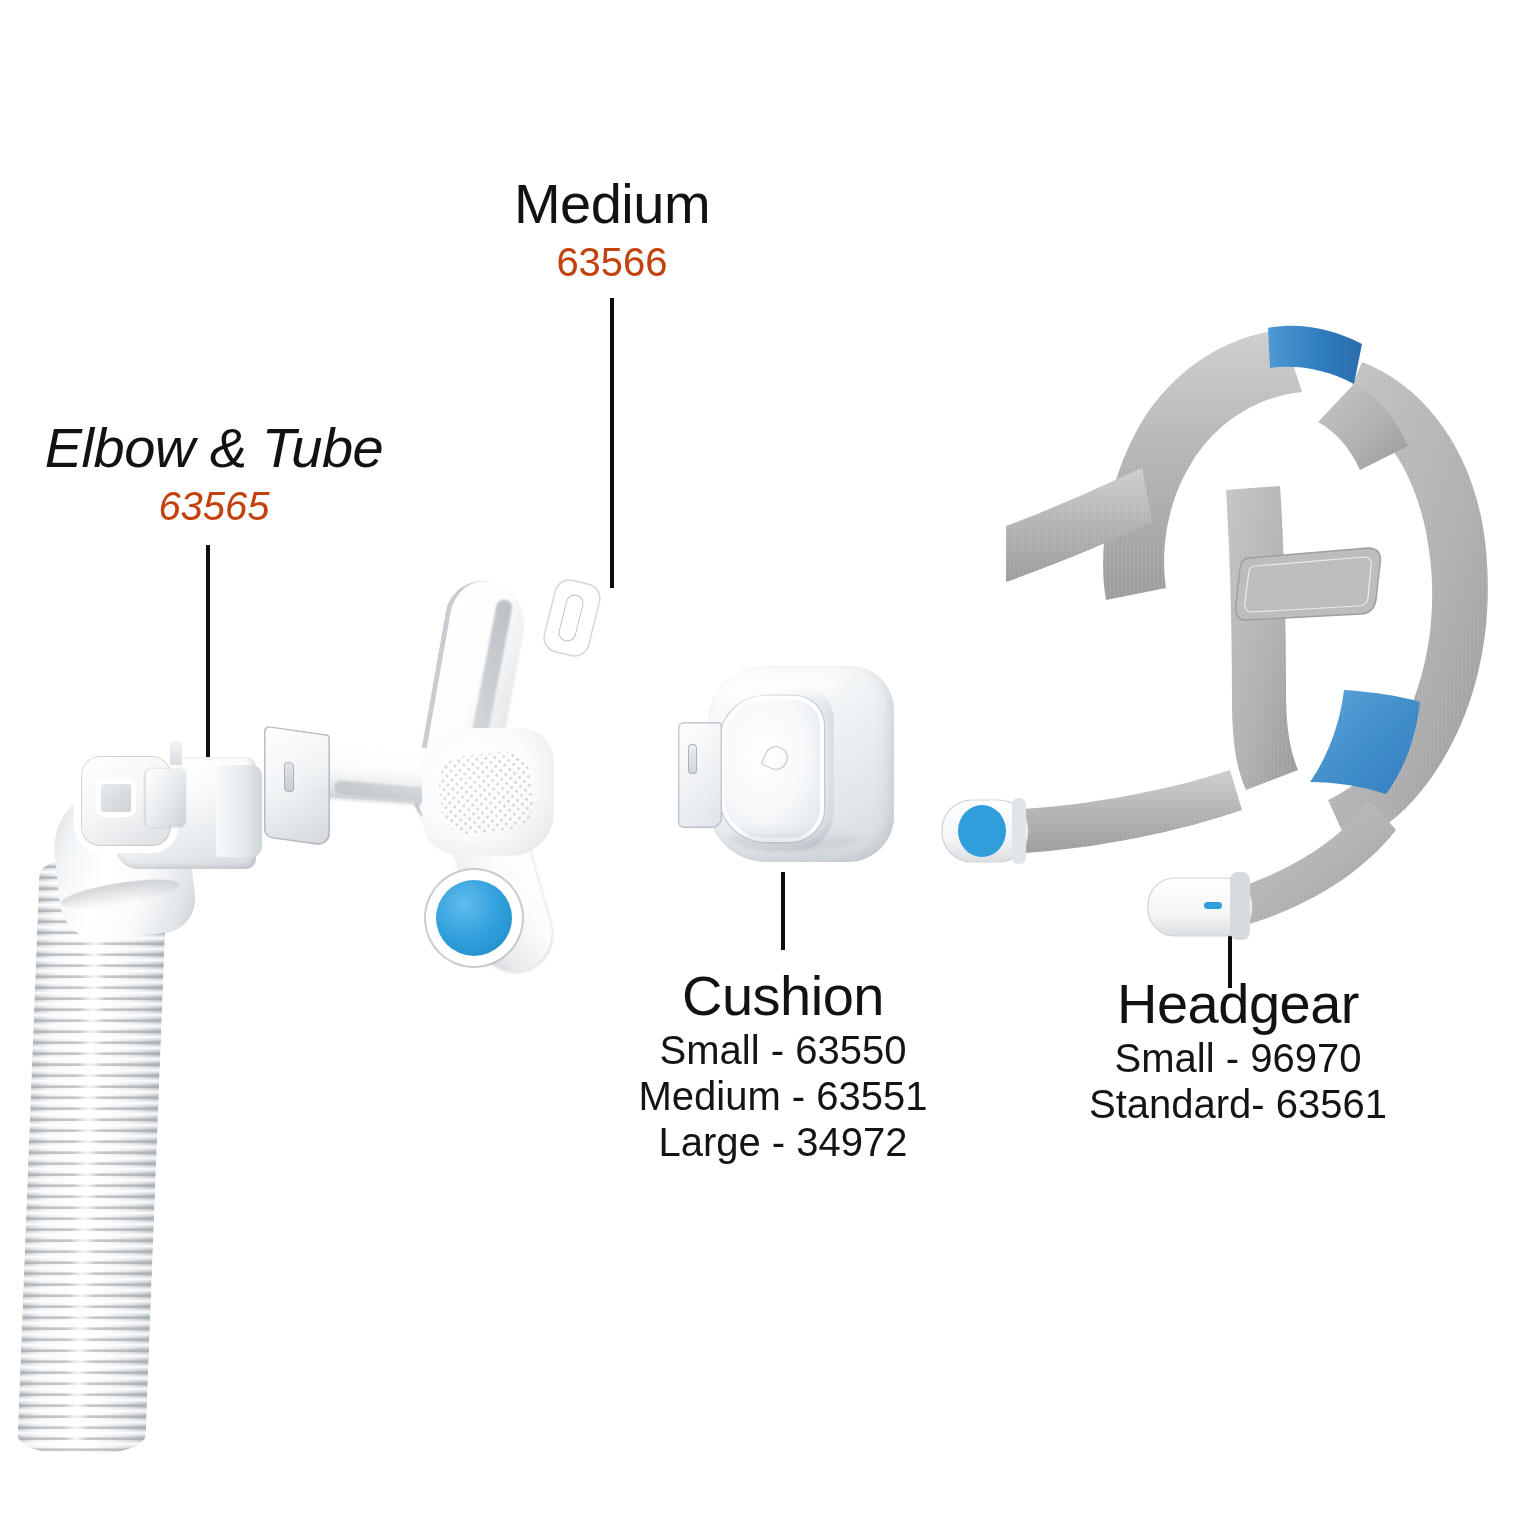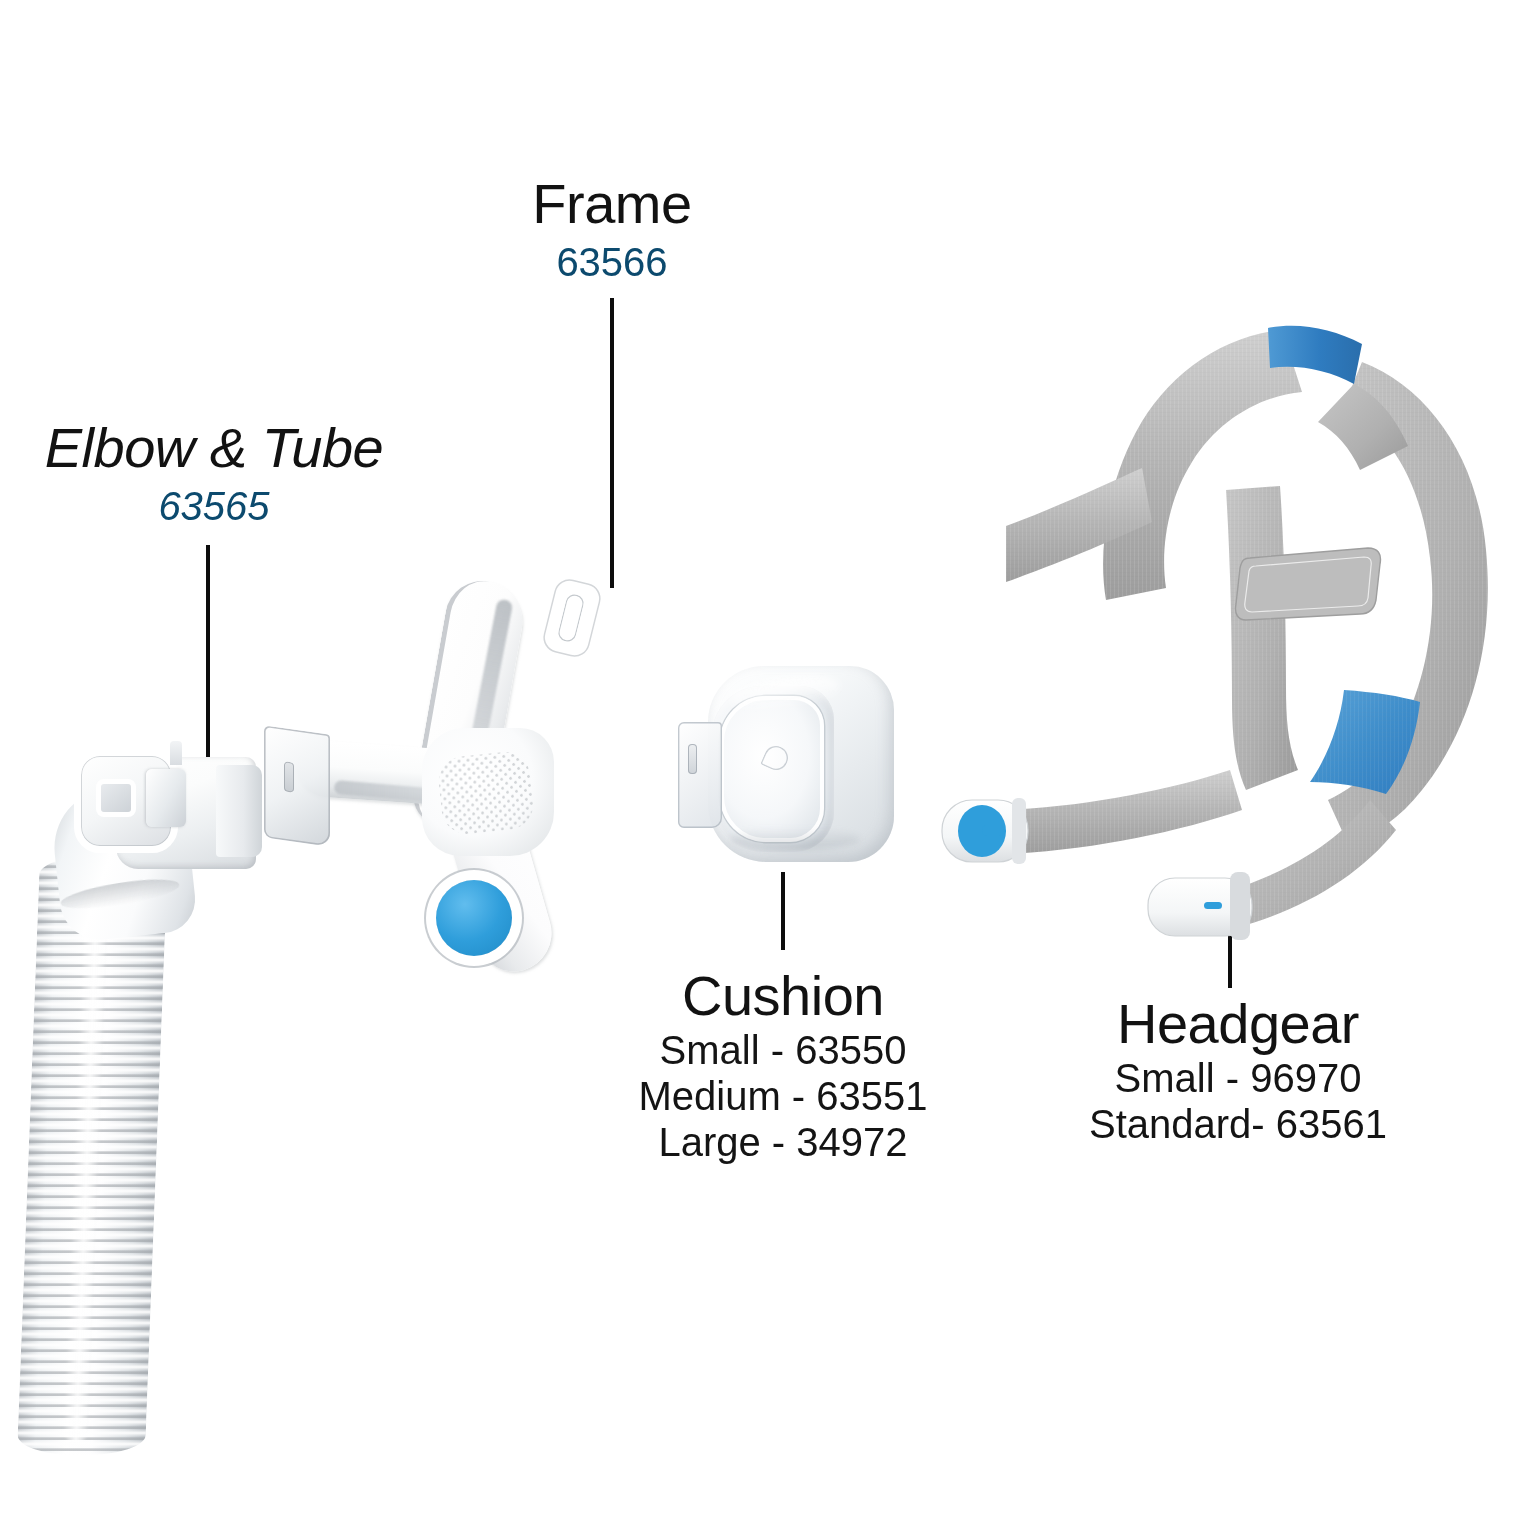--- a/index.html
+++ b/index.html
@@ -29,21 +29,21 @@
   }
   .callout .title {
     font-size: 56px;
     font-weight: 400;
     letter-spacing: -0.5px;
     color: #121212;
   }
   .callout .code {
     font-size: 40px;
     font-weight: 400;
-    color: #0c4a6e;
+    color: #c2410c;
     margin-top: 10px;
   }
   .callout .sizes {
     margin-top: 6px;
   }
   .callout .sizes div {
     font-size: 40px;
     font-weight: 400;
     color: #141414;
     margin-top: 6px;
@@ -488,21 +488,21 @@
     <div class="tube-bend-ring"></div>
     <div class="elbow-housing"></div>
     <div class="elbow-side"></div>
     <div class="elbow-front"></div>
     <div class="elbow-port"></div>
     <div class="elbow-clip"></div>
     <div class="elbow-tab"></div>
   </div>
 
   <div class="callout" style="left:402px; top:176px; width:420px;">
-    <div class="title">Frame</div>
+    <div class="title">Medium</div>
     <div class="code">63566</div>
   </div>
   <div class="leader" style="left:610px; top:298px; height:290px;"></div>
 
   <div id="frame-art">
     <div class="frame-arm-upper"></div>
     <div class="frame-edge-grey"></div>
     <div class="frame-arm-loop"></div>
     <div class="frame-arm-loop-hole"></div>
     <div class="frame-arm-horizontal"></div>
@@ -530,21 +530,21 @@
     <div class="cushion-inner"></div>
     <div class="cushion-rim"></div>
     <div class="cushion-nose"></div>
     <div class="cushion-clip"></div>
     <div class="cushion-clip-slot"></div>
     <div class="cushion-highlight"></div>
     <div class="cushion-shadow-bottom"></div>
   </div>
 
   <div class="leader" style="left:1228px; top:918px; height:70px;"></div>
-  <div class="callout" style="left:1028px; top:996px; width:420px;">
+  <div class="callout" style="left:1028px; top:976px; width:420px;">
     <div class="title">Headgear</div>
     <div class="sizes">
       <div>Small - 96970</div>
       <div>Standard- 63561</div>
     </div>
   </div>
 
   <div id="headgear-art">
     <svg viewBox="0 0 600 650" xmlns="http://www.w3.org/2000/svg">
       <defs>

